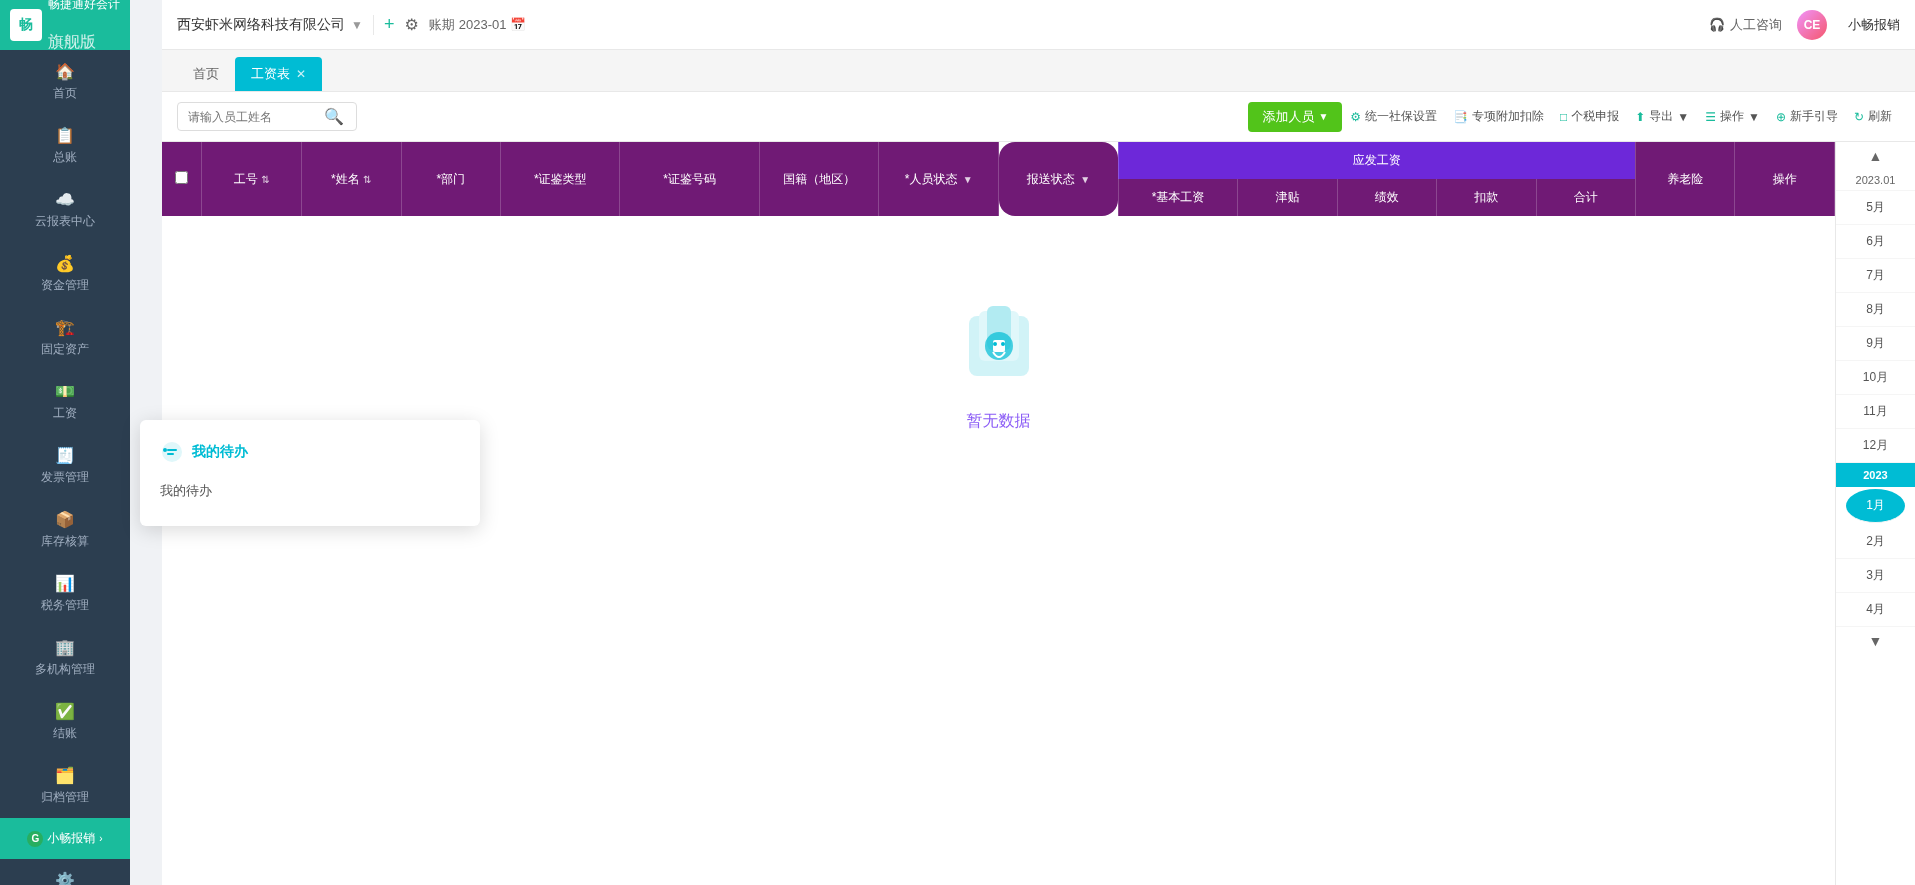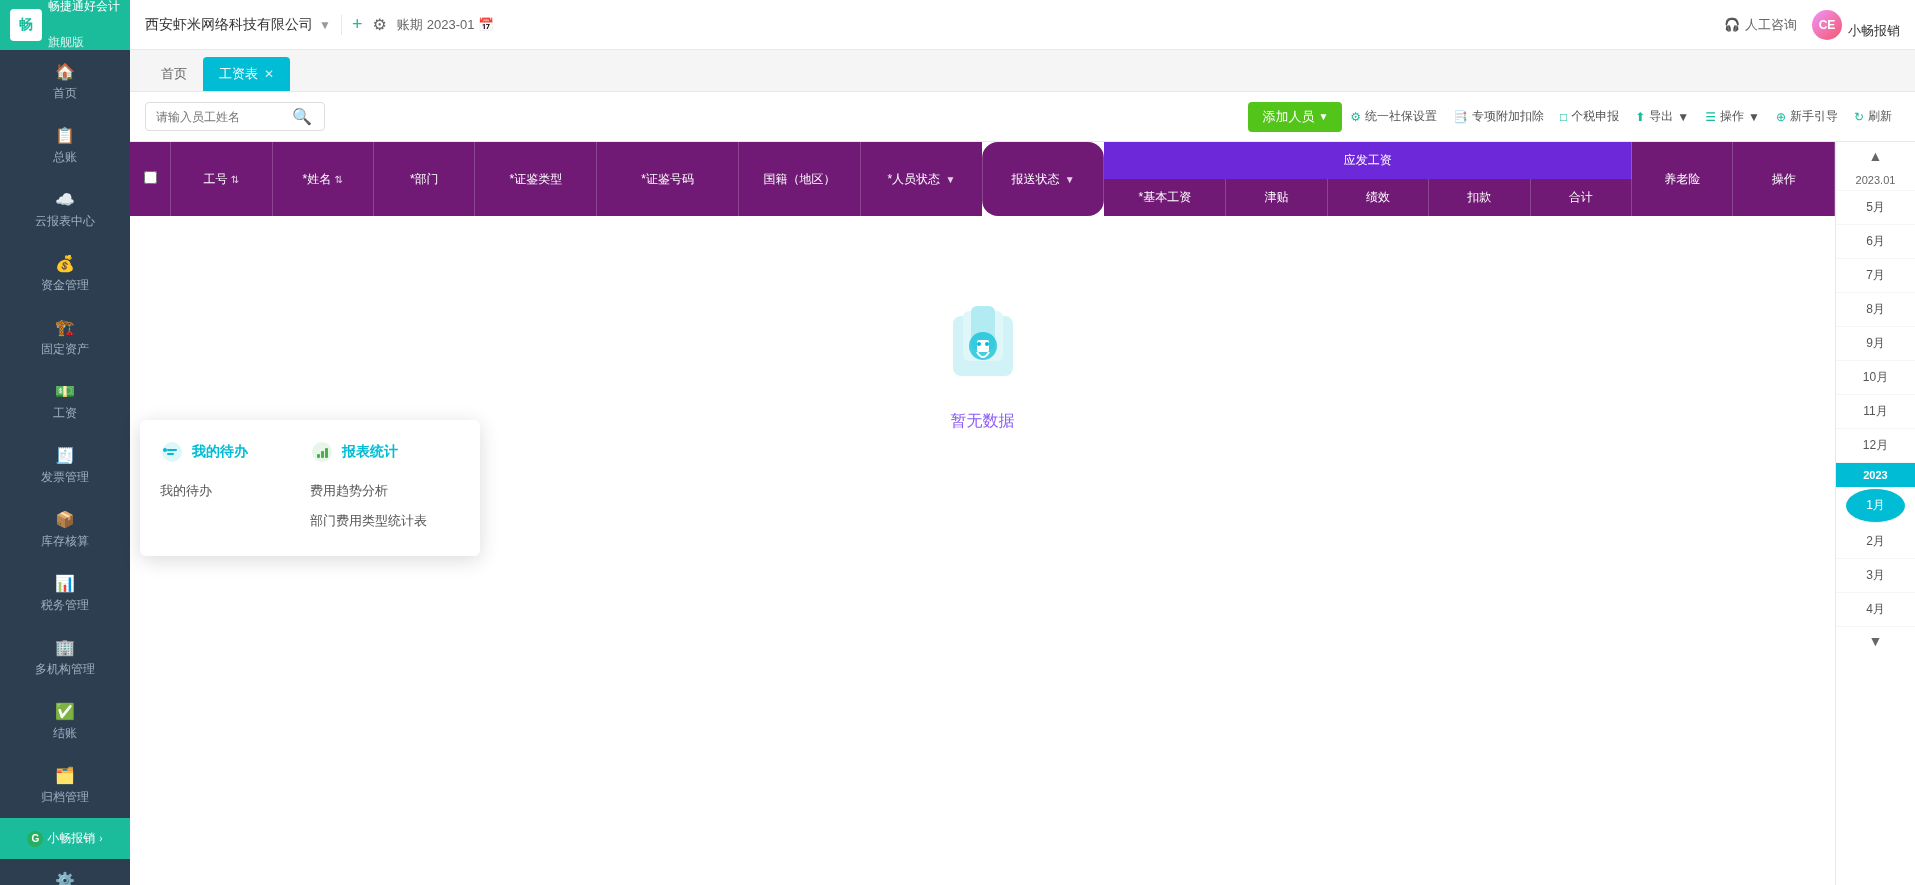--- a/index.html
+++ b/index.html
@@ -35,21 +35,21 @@
       font-weight: bold;
     }
     .sidebar-logo-text {
       color: white;
       font-size: 12px;
       font-weight: normal;
       line-height: 1.3;
     }
     .sidebar-logo-sub {
       color: rgba(255,255,255,0.8);
-      font-size: 12px;
+      font-size: 16px;
       margin-top: 20px;
     }
     .sidebar-nav {
       flex: 1;
       overflow-y: auto;
     }
     .sidebar-item {
       display: flex;
       flex-direction: column;
       align-items: center;
@@ -76,20 +76,21 @@
     }
     .sidebar-item-xiaochang .icon { font-size: 14px; }
 
     
     .main-area {
       flex: 1;
       display: flex;
       flex-direction: column;
       height: 885px;
       overflow: hidden;
+      padding-left: 32px;
     }
 
     
     .topbar {
       height: 50px;
       background: white;
       border-bottom: 1px solid #e8e8e8;
       display: flex;
       align-items: center;
       padding: 0 15px;
@@ -104,21 +105,21 @@
       cursor: pointer;
     }
     .topbar-company-arrow { color: #999; font-size: 12px; }
     .topbar-divider { width: 1px; height: 20px; background: #e8e8e8; }
     .topbar-add { color: #1abc9c; font-size: 18px; cursor: pointer; }
     .topbar-settings { color: #666; font-size: 16px; cursor: pointer; }
     .topbar-period { display: flex; align-items: center; gap: 4px; font-size: 13px; color: #666; }
     .topbar-spacer { flex: 1; }
     .topbar-right { display: flex; align-items: center; gap: 15px; }
     .topbar-service { display: flex; align-items: center; gap: 4px; font-size: 13px; color: #666; cursor: pointer; }
-    .topbar-user { display: flex; align-items: flex-end; gap: 6px; font-size: 13px; color: #333; cursor: pointer; }
+    .topbar-user { display: flex; align-items: center; gap: 21px; font-size: 13px; color: #333; cursor: pointer; }
     .topbar-avatar {
       width: 30px; height: 30px; border-radius: 50%;
       background: linear-gradient(135deg, #f093fb, #f5576c);
       display: flex; align-items: center; justify-content: center;
       color: white; font-size: 12px; font-weight: bold;
     }
 
     
     .tabbar {
       height: 42px;
@@ -585,29 +586,14 @@
             <circle cx="11" cy="11" r="10" fill="#e0f7fa"></circle>
             <rect x="6" y="8" width="10" height="2" rx="1" fill="#00bcd4"></rect>
             <rect x="6" y="12" width="7" height="2" rx="1" fill="#00bcd4"></rect>
             <circle cx="4" cy="9" r="2" fill="#00bcd4"></circle>
           </svg>
         </span>
         <span>我的待办</span>
       </div>
       <div class="popup-section-item">我的待办</div>
     </div>
-    <div>
-      <div class="popup-section-title">
-        <span class="popup-section-icon">
-          <svg width="22" height="22" viewBox="0 0 22 22">
-            <circle cx="11" cy="11" r="10" fill="#e8f5e9"></circle>
-            <rect x="6" y="13" width="3" height="4" rx="1" fill="#4caf50"></rect>
-            <rect x="10" y="10" width="3" height="7" rx="1" fill="#4caf50"></rect>
-            <rect x="14" y="7" width="3" height="10" rx="1" fill="#4caf50"></rect>
-          </svg>
-        </span>
-        <span>报表统计</span>
-      </div>
-      <div class="popup-section-item">费用趋势分析</div>
-      <div class="popup-section-item">部门费用类型统计表</div>
-    </div>
   </div>
 </div>
 
 </body></html>

